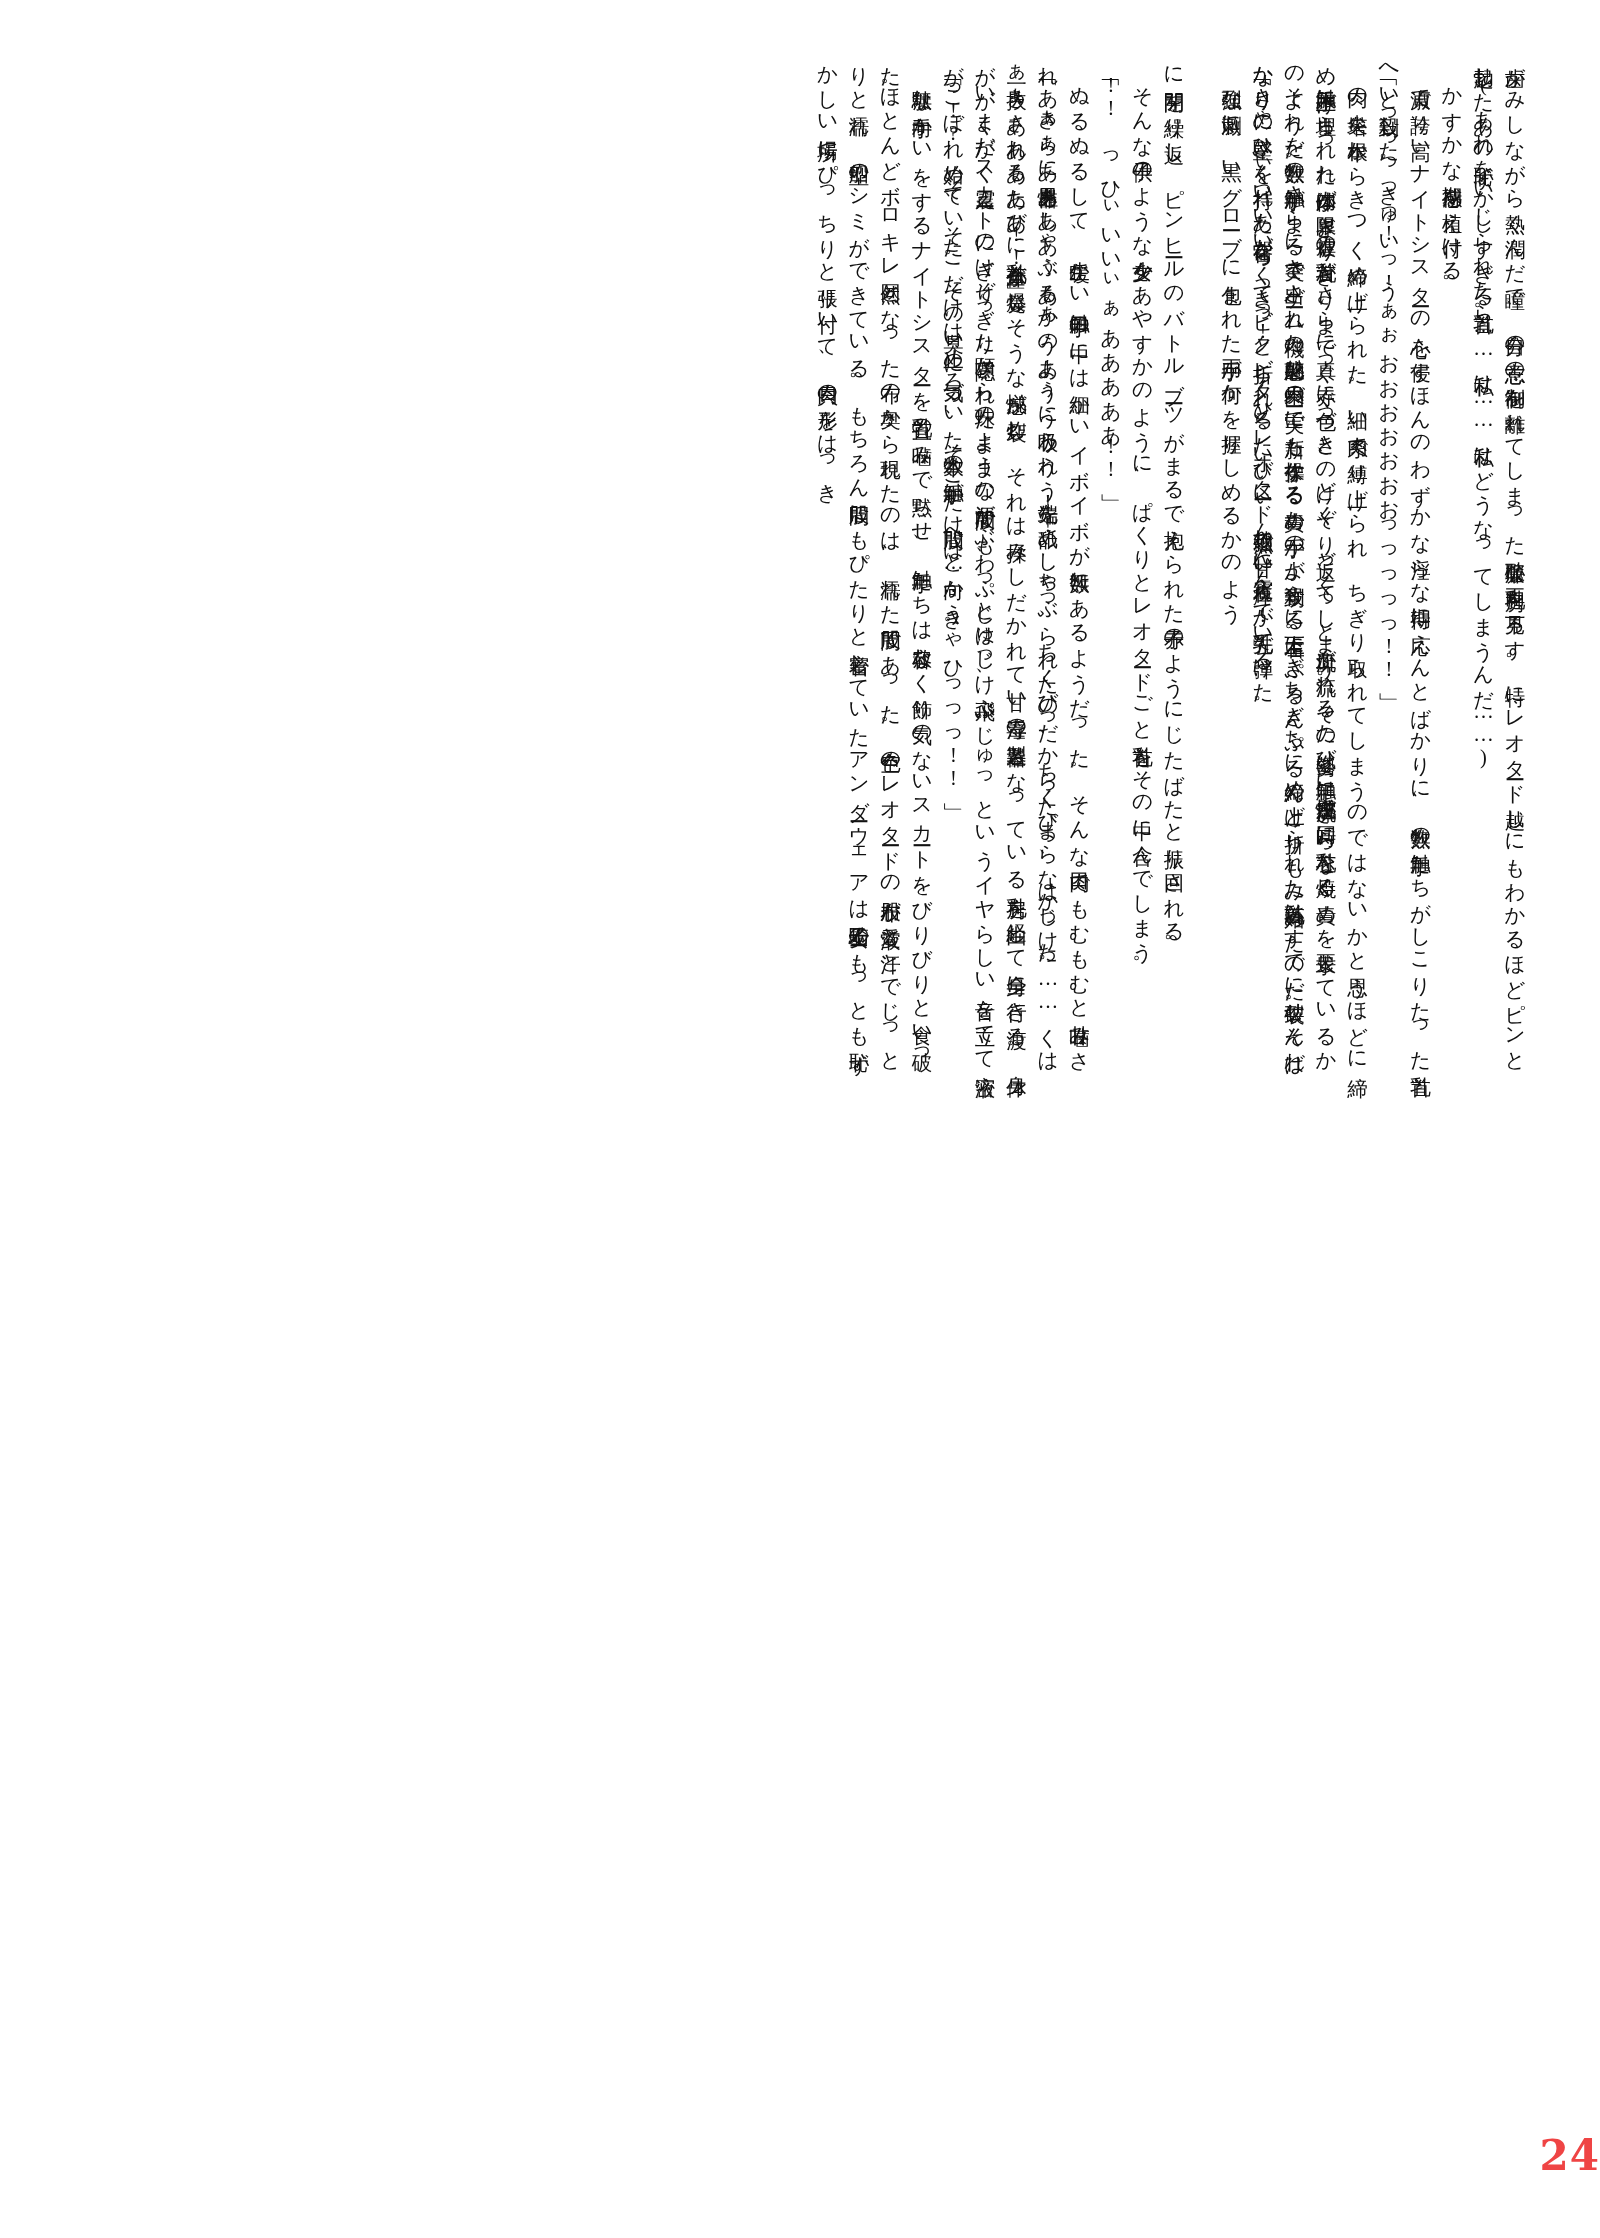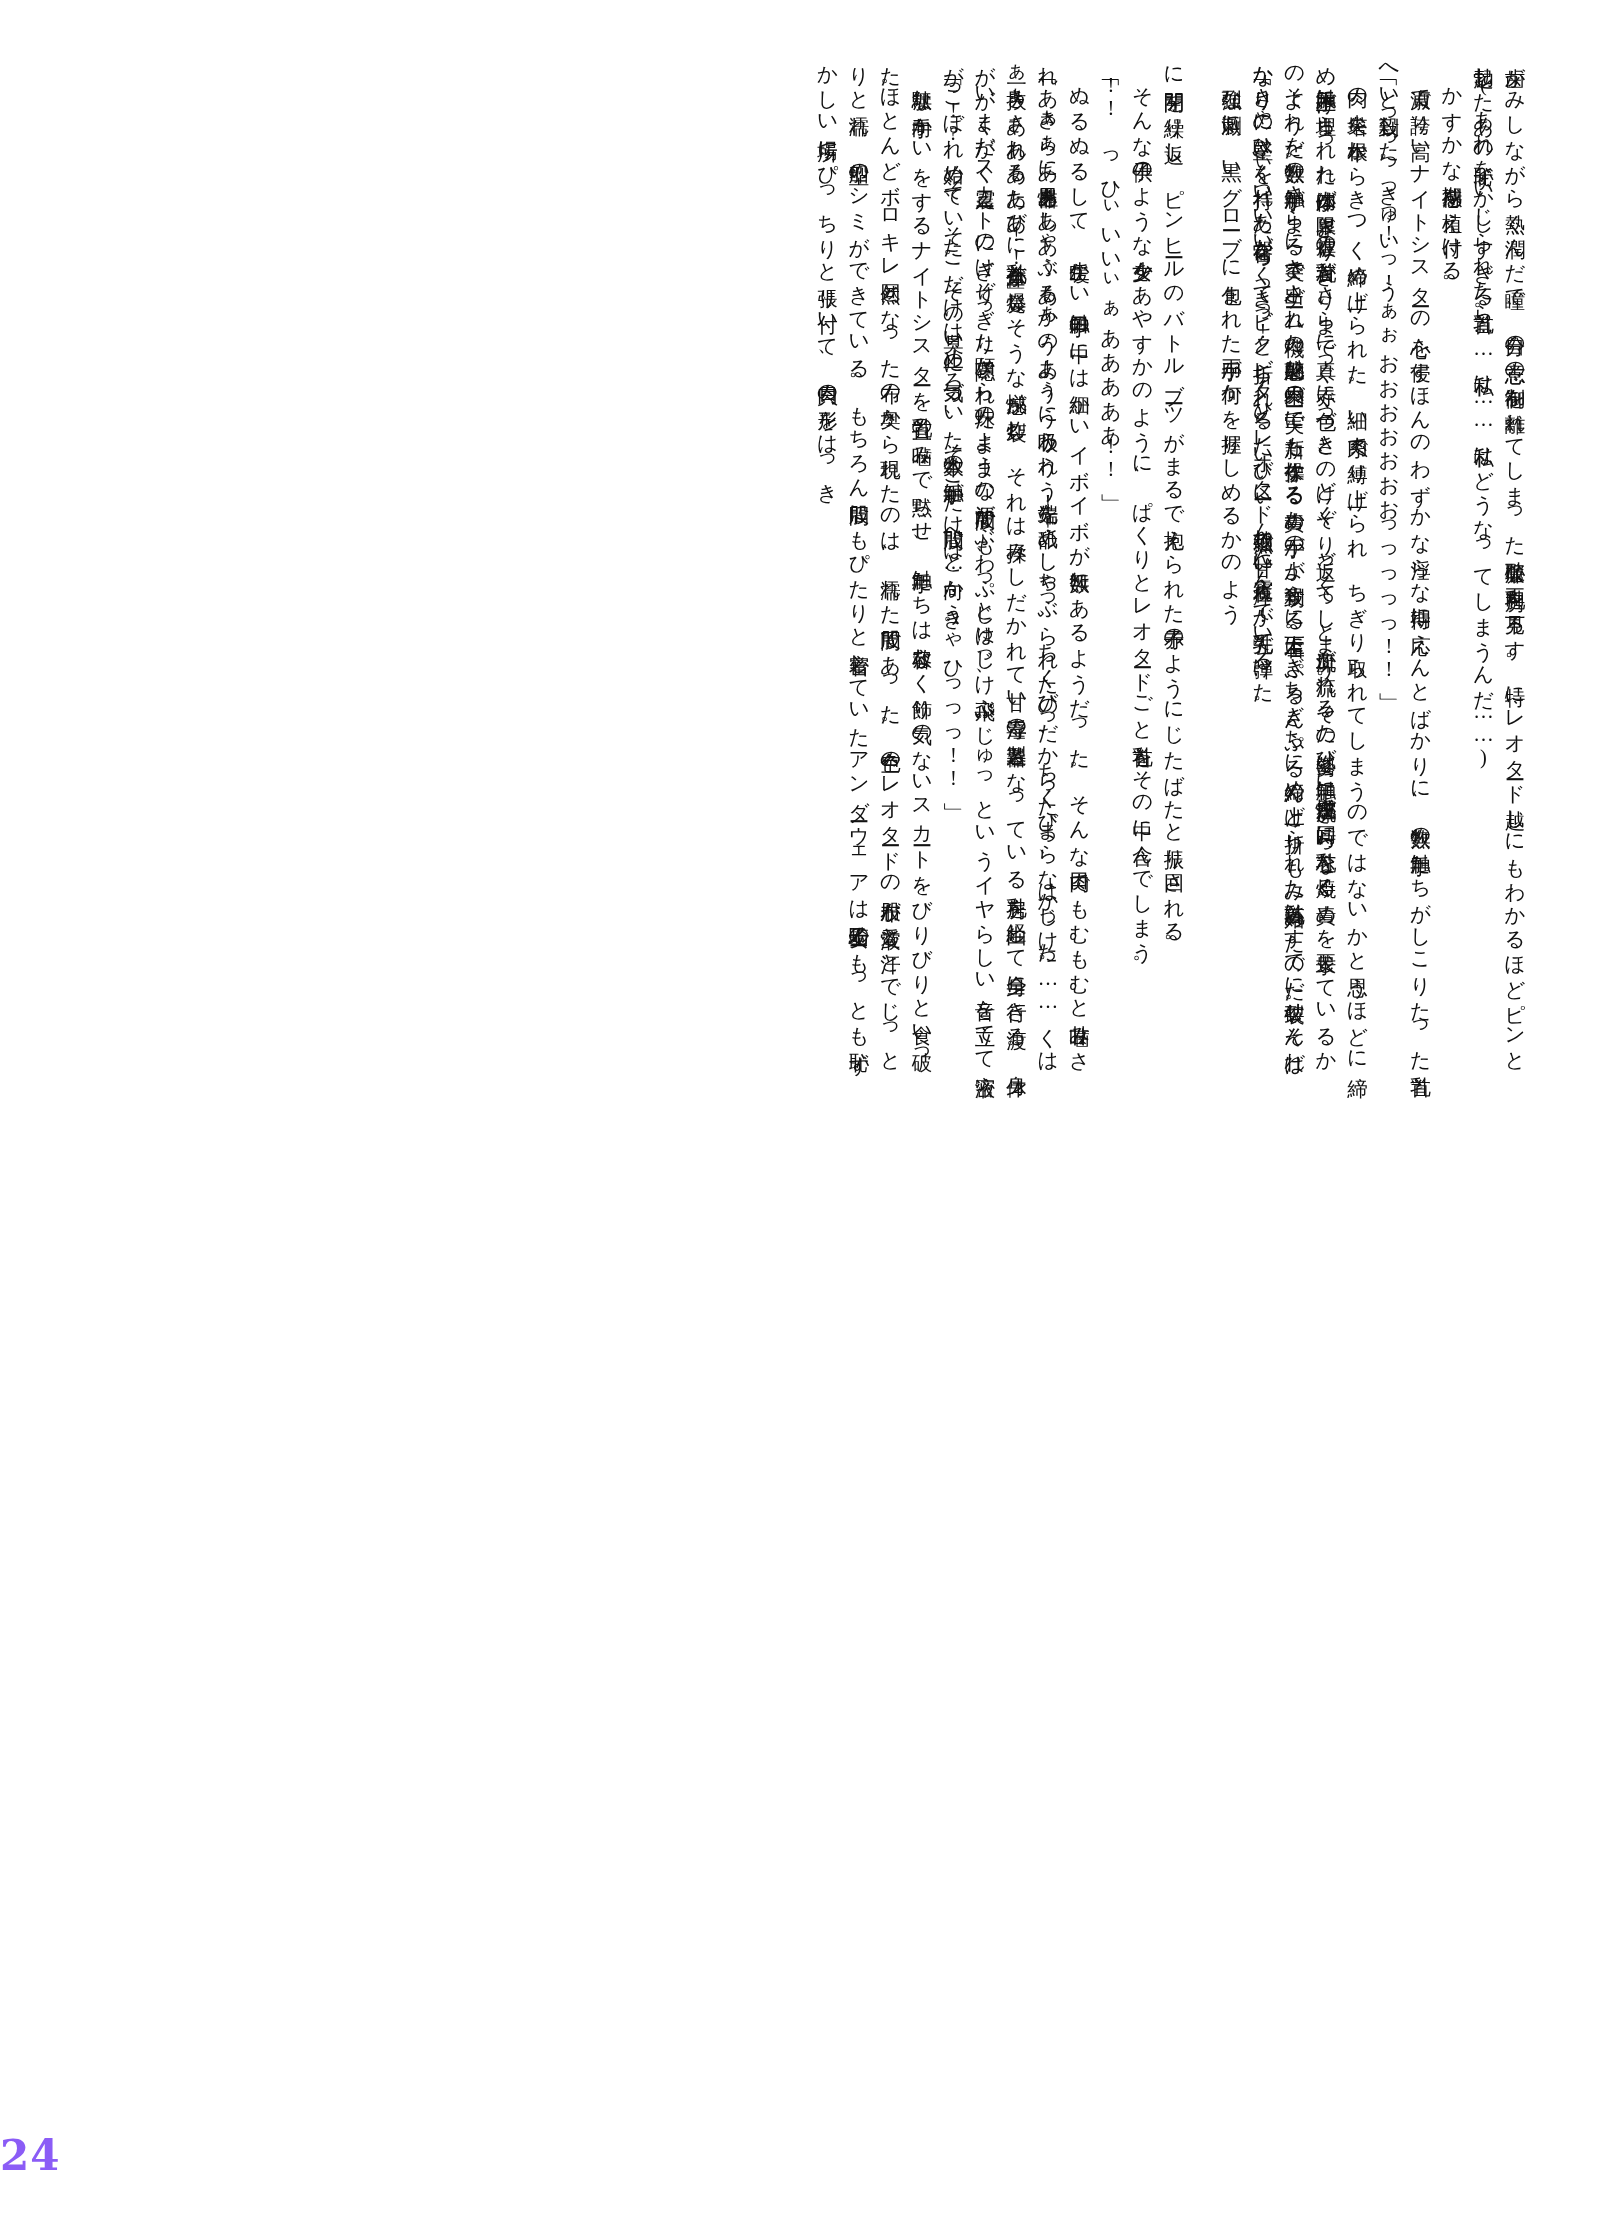--- a/index.html
+++ b/index.html
@@ -57,26 +57,26 @@
   .col.indent { text-indent: 21px; }
   .gap-between {
     width: 26px;
     height: 100%;
   }
   .page-number {
     position: absolute;
     left: 0;
     right: 0;
     bottom: 58px;
-    text-align: left;
+    text-align: right;
     font-family: "DejaVu Serif", "Liberation Serif", serif;
     font-weight: bold;
     font-size: 42px;
     letter-spacing: 1px;
-    color: #8b5cf6;
+    color: #ef4444;
   }
 </style>
 </head>
 <body>
 
 <div class="page">
 
   <div class="page-body">
 
     <div class="block upper">

